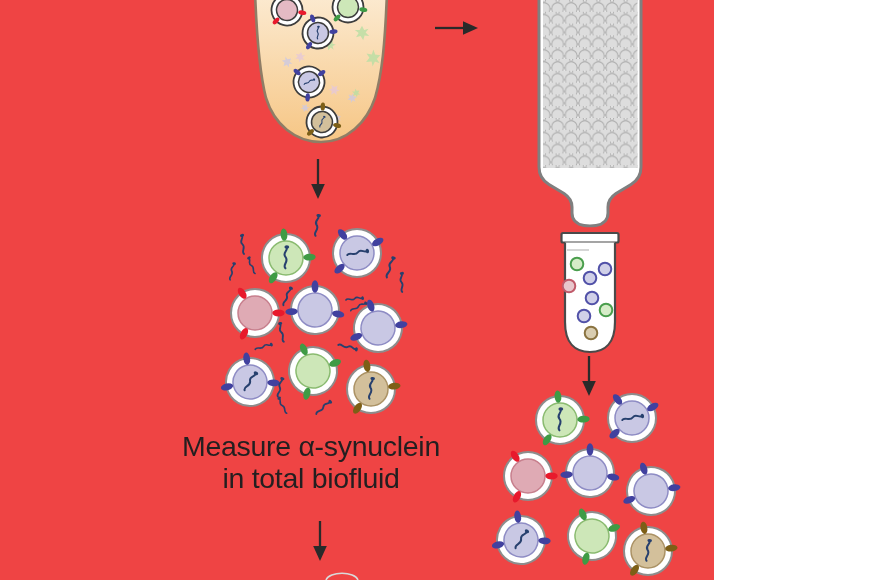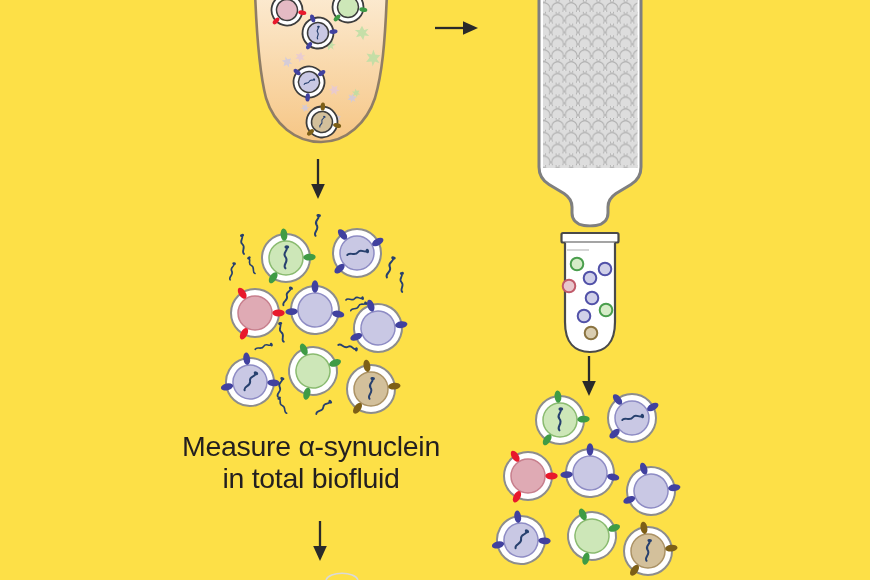--- a/index.html
+++ b/index.html
@@ -1,16 +1,16 @@
 <!DOCTYPE html>
 <html><head>
 <meta charset="utf-8">
 <style>
   html,body{margin:0;padding:0;background:#ffffff;}
-  #stage{position:relative;width:870px;height:580px;background:#fde047;overflow:hidden;
+  #stage{position:relative;width:714px;height:580px;background:#ef4444;overflow:hidden;
          font-family:"Liberation Sans",sans-serif;}
   svg{position:absolute;top:0;left:0;}
   .caption{font-family:"Liberation Sans",sans-serif;font-size:28.5px;fill:#231f20;letter-spacing:-0.3px;}
   .arrow-line{stroke:#2a2a2a;stroke-width:2.3;fill:none;}
   .arrow-head{fill:#2a2a2a;stroke:none;}
   .squig-line{stroke:#27406e;stroke-width:1.8;fill:none;stroke-linecap:round;}
   .squig-head{fill:#27406e;}
 </style>
 </head>
 <body>

